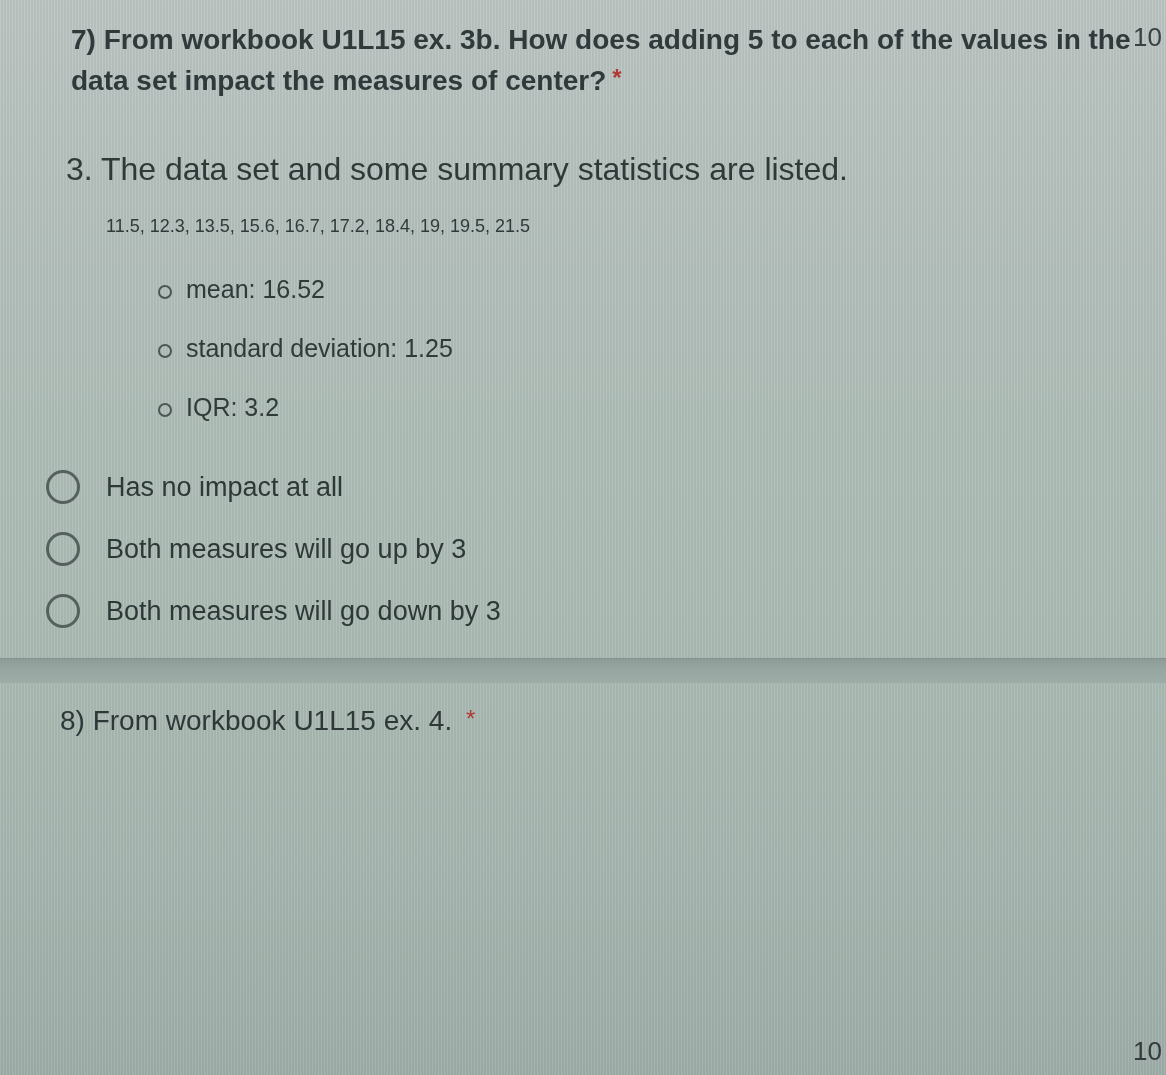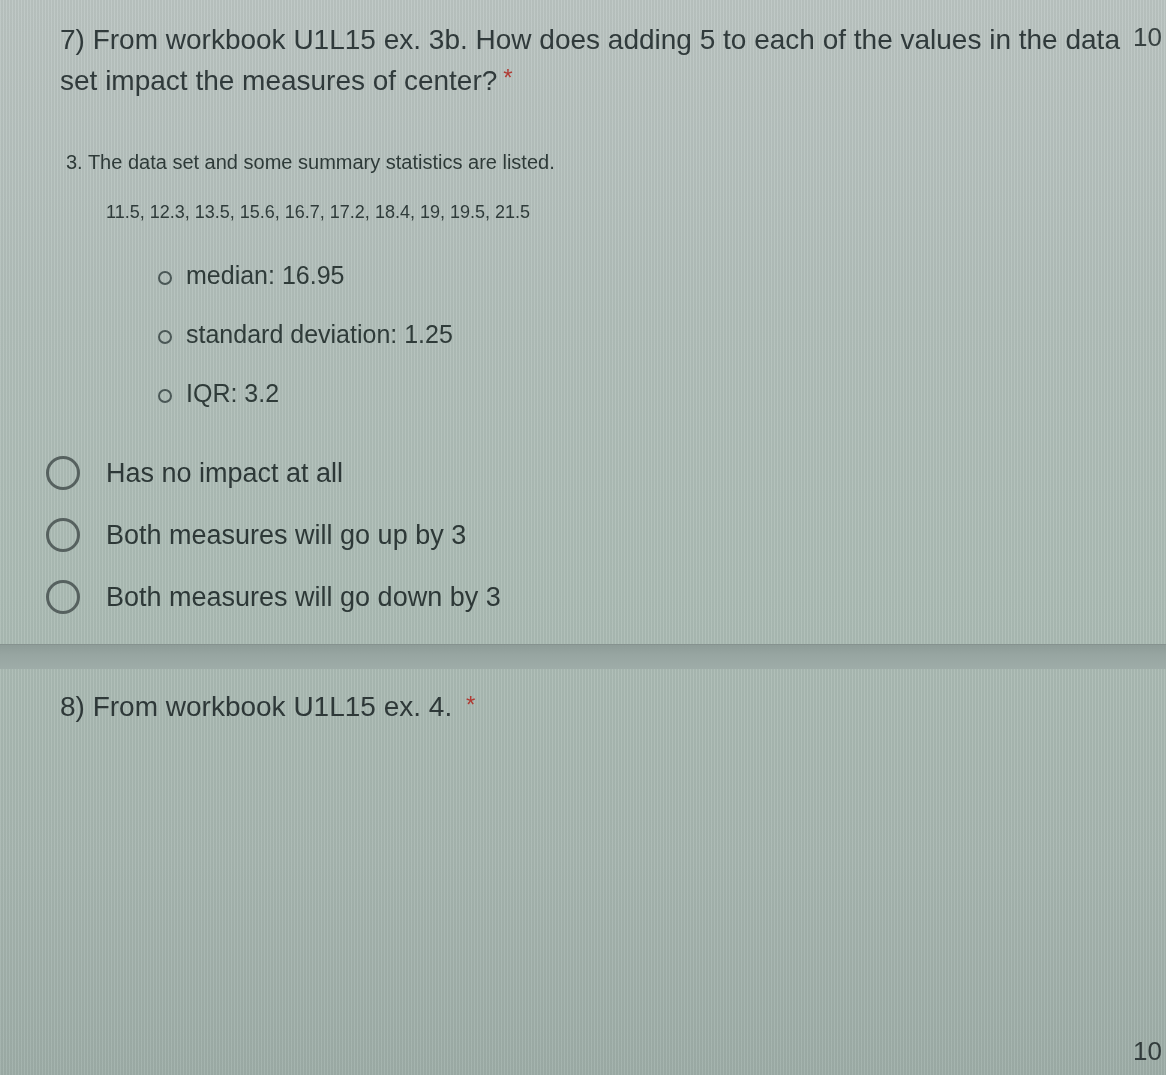--- a/index.html
+++ b/index.html
@@ -22,43 +22,43 @@
         rgba(0,0,0,0.04) 3px),
       linear-gradient(180deg, #bcc6c3 0%, #b2bfba 30%, #adbdb6 55%, #a8b7b1 80%, #9fafa9 100%);
     position: relative;
     box-sizing: border-box;
     padding: 20px 10px 0 60px;
     color: #2f3a3a;
   }
   .question-title {
     font-size: 28px;
     line-height: 1.45;
-    font-weight: 400;
+    font-weight: 700;
     color: #303a3b;
-    margin: 0 0 50px 0;
+    margin: 0 0 50px 11px;
     max-width: 1070px;
   }
   .req-star {
     color: #b03a33;
     font-size: 24px;
     vertical-align: top;
     margin-left: 6px;
   }
   .points-top {
     position: absolute;
     right: 4px;
     top: 22px;
     font-size: 26px;
     color: #384242;
   }
   .subblock {
     margin: 0 0 36px 6px;
   }
   .sub-heading {
-    font-size: 20px;
+    font-size: 32px;
     color: #2e3a38;
     margin: 0 0 28px 0;
     font-weight: 400;
   }
   .data-list {
     font-size: 18px;
     color: #2f3b3a;
     margin: 0 0 38px 40px;
   }
   .stats {
@@ -133,21 +133,21 @@
   <p class="question-title">
     <span>7) From workbook U1L15 ex. 3b. How does adding 5 to each of the values in the data set impact the measures of center?</span><span class="req-star">*</span>
   </p>
 
   <div class="subblock">
     <p class="sub-heading">3. The data set and some summary statistics are listed.</p>
     <p class="data-list">11.5, 12.3, 13.5, 15.6, 16.7, 17.2, 18.4, 19, 19.5, 21.5</p>
     <ul class="stats">
       <li>
           <span class="open-bullet"></span>
-          <span>median: 16.95</span>
+          <span>mean: 16.52</span>
         </li>
       <li>
           <span class="open-bullet"></span>
           <span>standard deviation: 1.25</span>
         </li>
       <li>
           <span class="open-bullet"></span>
           <span>IQR: 3.2</span>
         </li>
     </ul>

